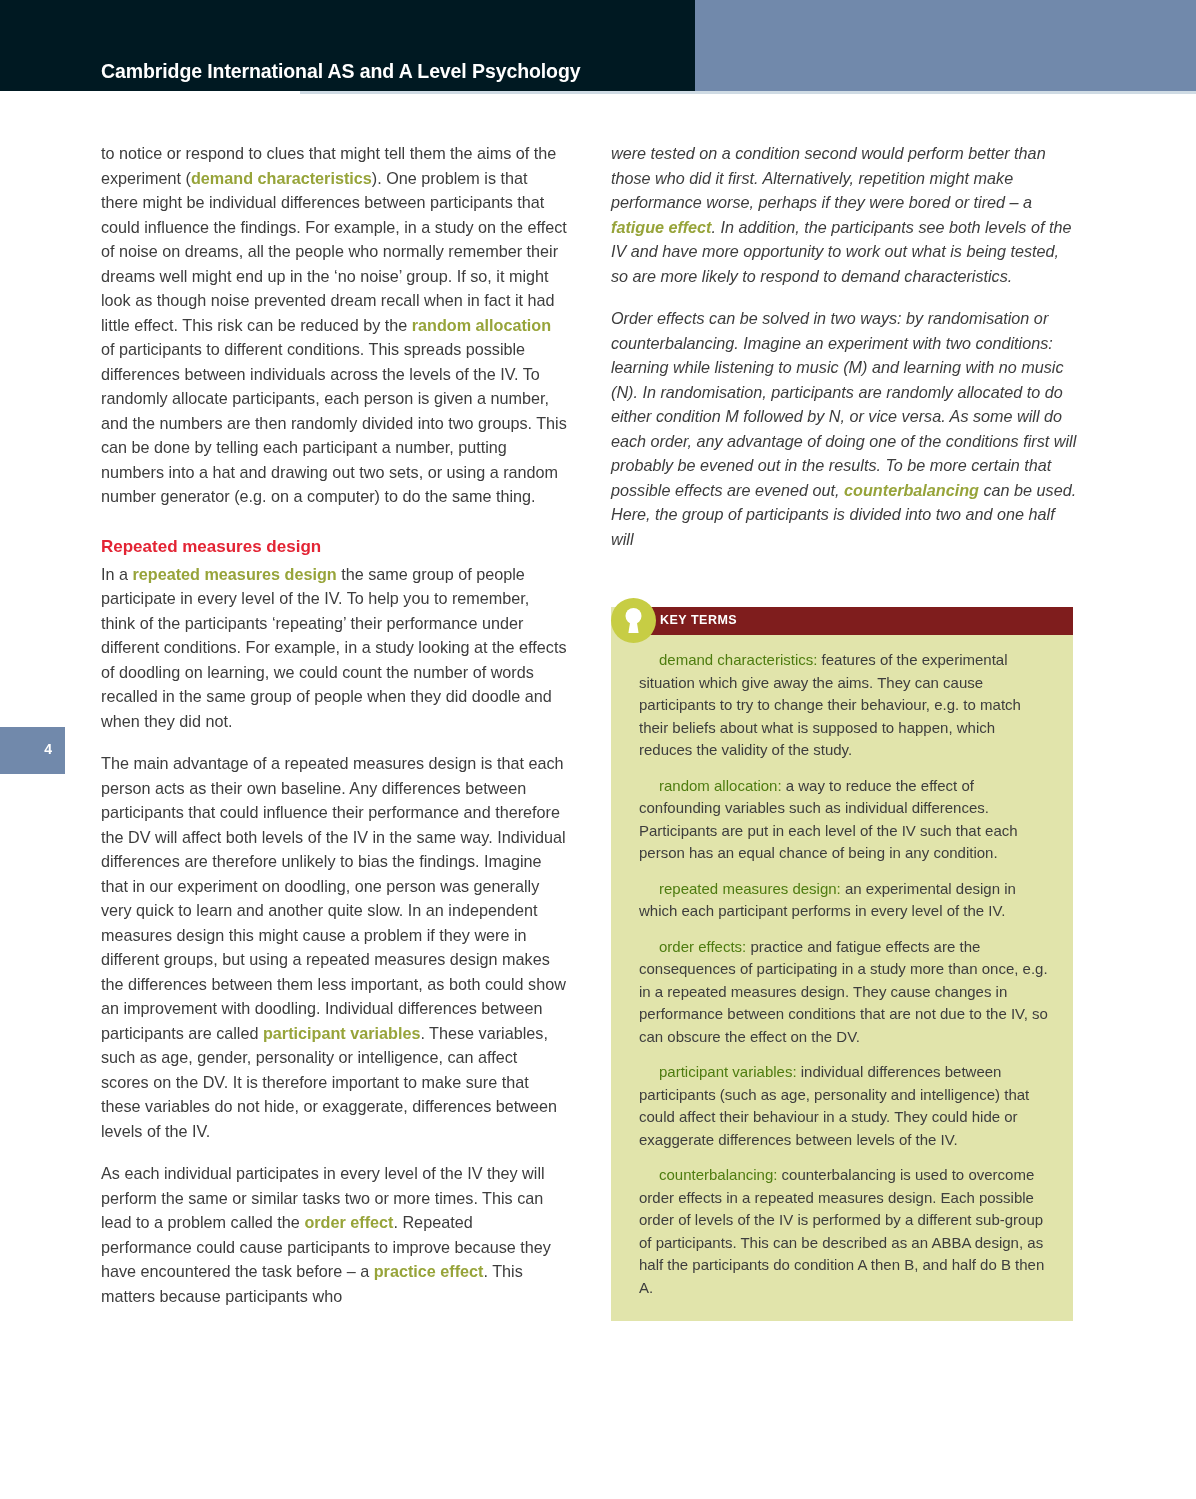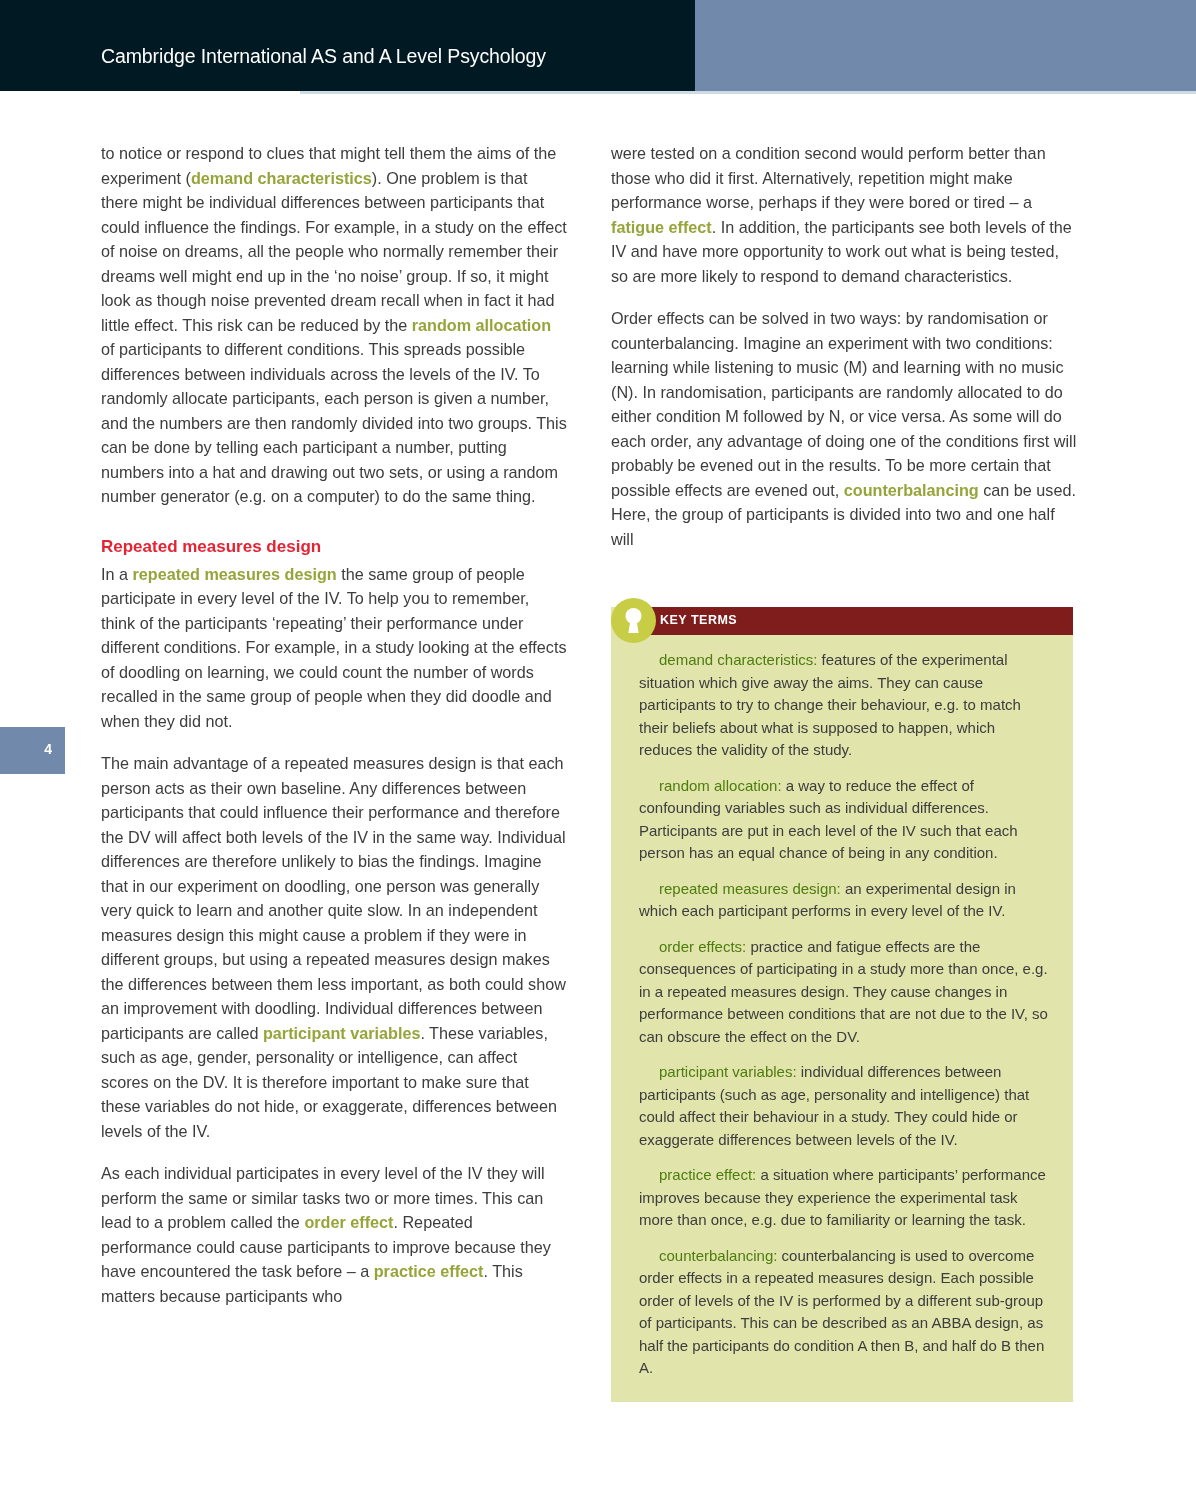--- a/index.html
+++ b/index.html
@@ -33,23 +33,23 @@
   #header-accent {
     position: absolute;
     top: 0; left: 695px;
     width: 501px;
     height: 91px;
     background: #7189ab;
   }
   #header-title {
     position: absolute;
     left: 101px;
-    top: 45px;
+    top: 60px;
     font-size: 19.5px;
-    font-weight: normal;
+    font-weight: bold;
     color: #ffffff;
     letter-spacing: -0.1px;
     white-space: nowrap;
   }
   #header-underline {
     position: absolute;
     top: 91px;
     left: 300px;
     width: 896px;
     height: 3px;
@@ -77,21 +77,21 @@
   
   .column {
     position: absolute;
     top: 141px;
     width: 466px;
     font-size: 16.2px;
     line-height: 24.5px;
     color: #3d3d3d;
   }
   #column-left { left: 101px; }
-  #column-right { left: 611px; }
+  #column-right { left: 611px; font-style: italic; }
 
   .body-par {
     margin: 0 0 18px 0;
     text-align: left;
     hyphens: none;
   }
   .body-par:last-child { margin-bottom: 0; }
 
   .kt {
     font-weight: bold;
@@ -207,16 +207,15 @@
       </svg>
     </div>
     <div id="key-terms-label">KEY TERMS</div>
   </div>
   <div id="key-terms-body">
     <p class="term-par"><span class="term-name">demand characteristics:</span><span> features of the experimental situation which give away the aims. They can cause participants to try to change their behaviour, e.g. to match their beliefs about what is supposed to happen, which reduces the validity of the study.</span></p>
     <p class="term-par"><span class="term-name">random allocation:</span><span> a way to reduce the effect of confounding variables such as individual differences. Participants are put in each level of the IV such that each person has an equal chance of being in any condition.</span></p>
     <p class="term-par"><span class="term-name">repeated measures design:</span><span> an experimental design in which each participant performs in every level of the IV.</span></p>
     <p class="term-par"><span class="term-name">order effects:</span><span> practice and fatigue effects are the consequences of participating in a study more than once, e.g. in a repeated measures design. They cause changes in performance between conditions that are not due to the IV, so can obscure the effect on the DV.</span></p>
     <p class="term-par"><span class="term-name">participant variables:</span><span> individual differences between participants (such as age, personality and intelligence) that could affect their behaviour in a study. They could hide or exaggerate differences between levels of the IV.</span></p>
-    <p class="term-par"><span class="term-name">practice effect:</span><span> a situation where participants’ performance improves because they experience the experimental task more than once, e.g. due to familiarity or learning the task.</span></p>
     <p class="term-par"><span class="term-name">counterbalancing:</span><span> counterbalancing is used to overcome order effects in a repeated measures design. Each possible order of levels of the IV is performed by a different sub-group of participants. This can be described as an ABBA design, as half the participants do condition A then B, and half do B then A.</span></p>
   </div>
 </div>
 
 </body></html>

